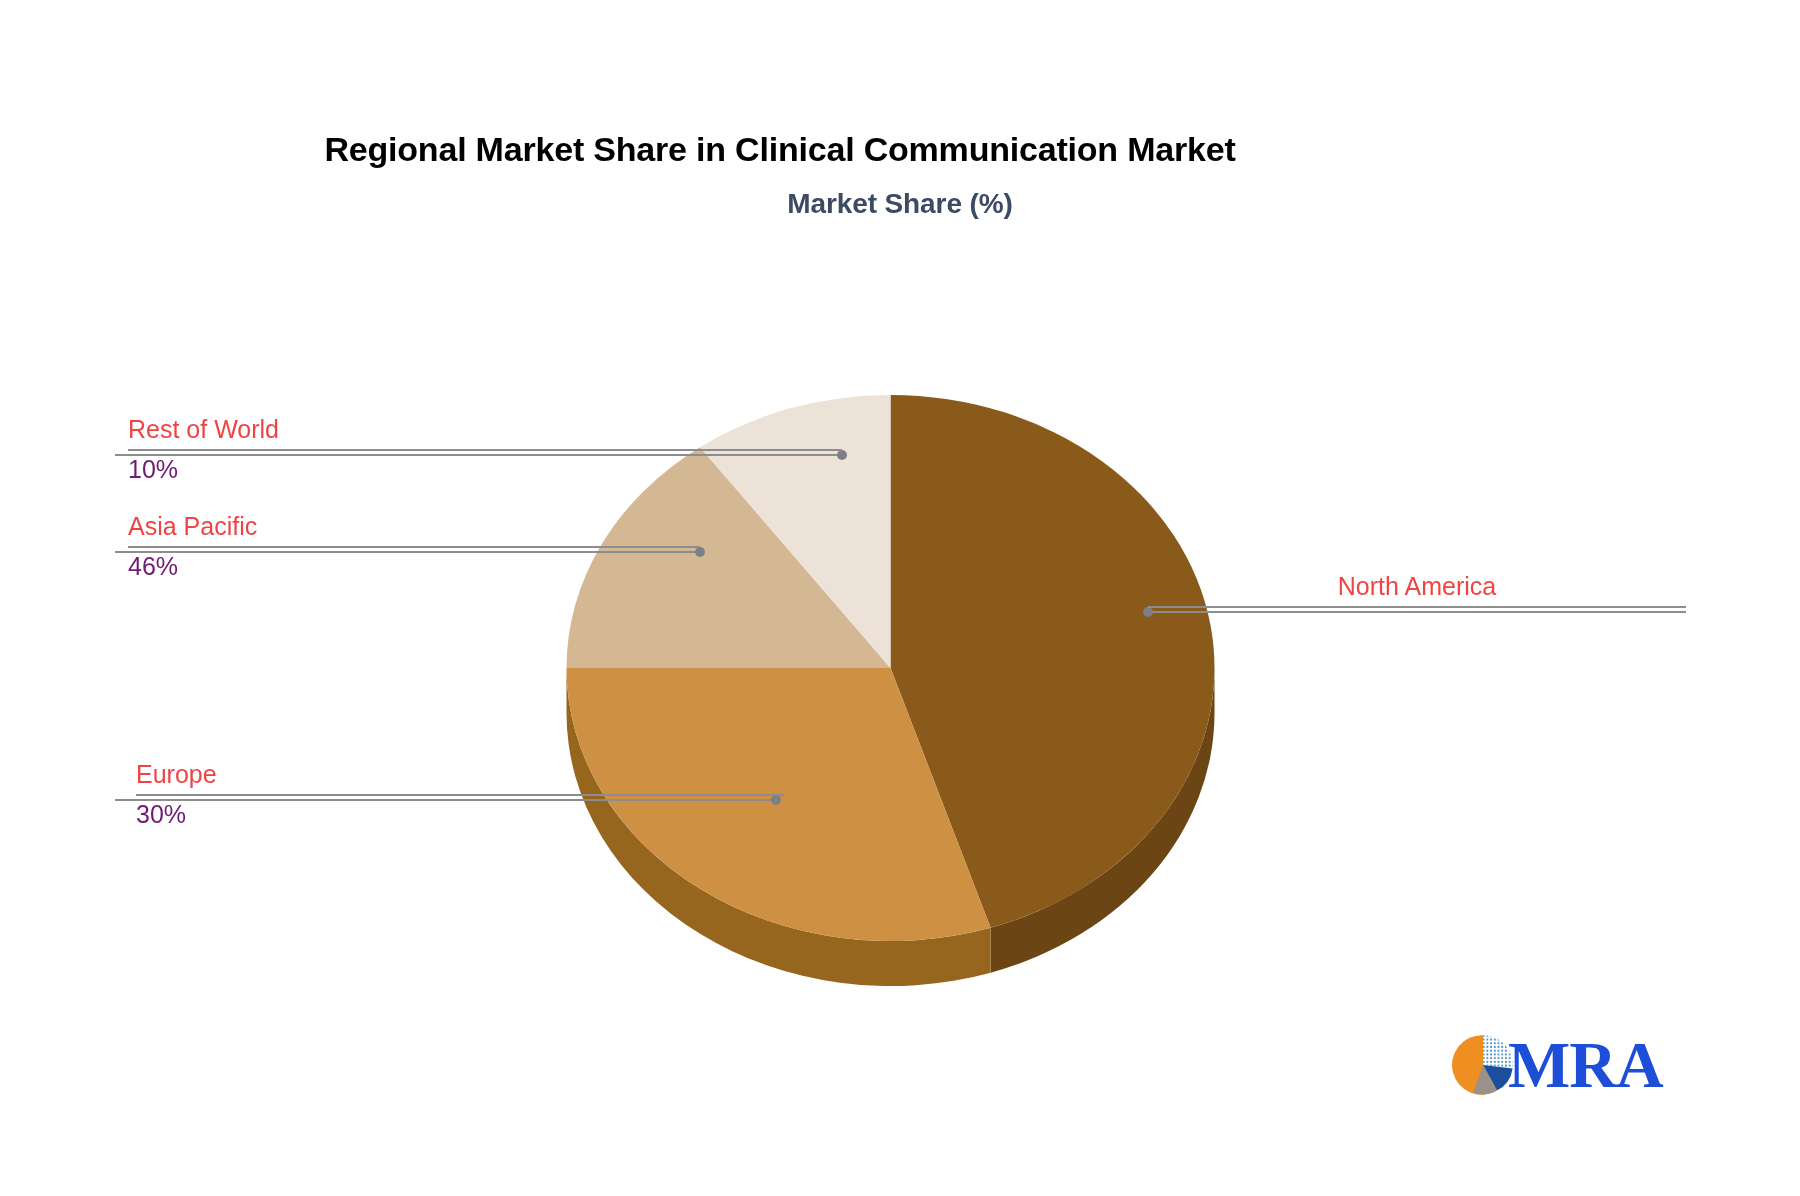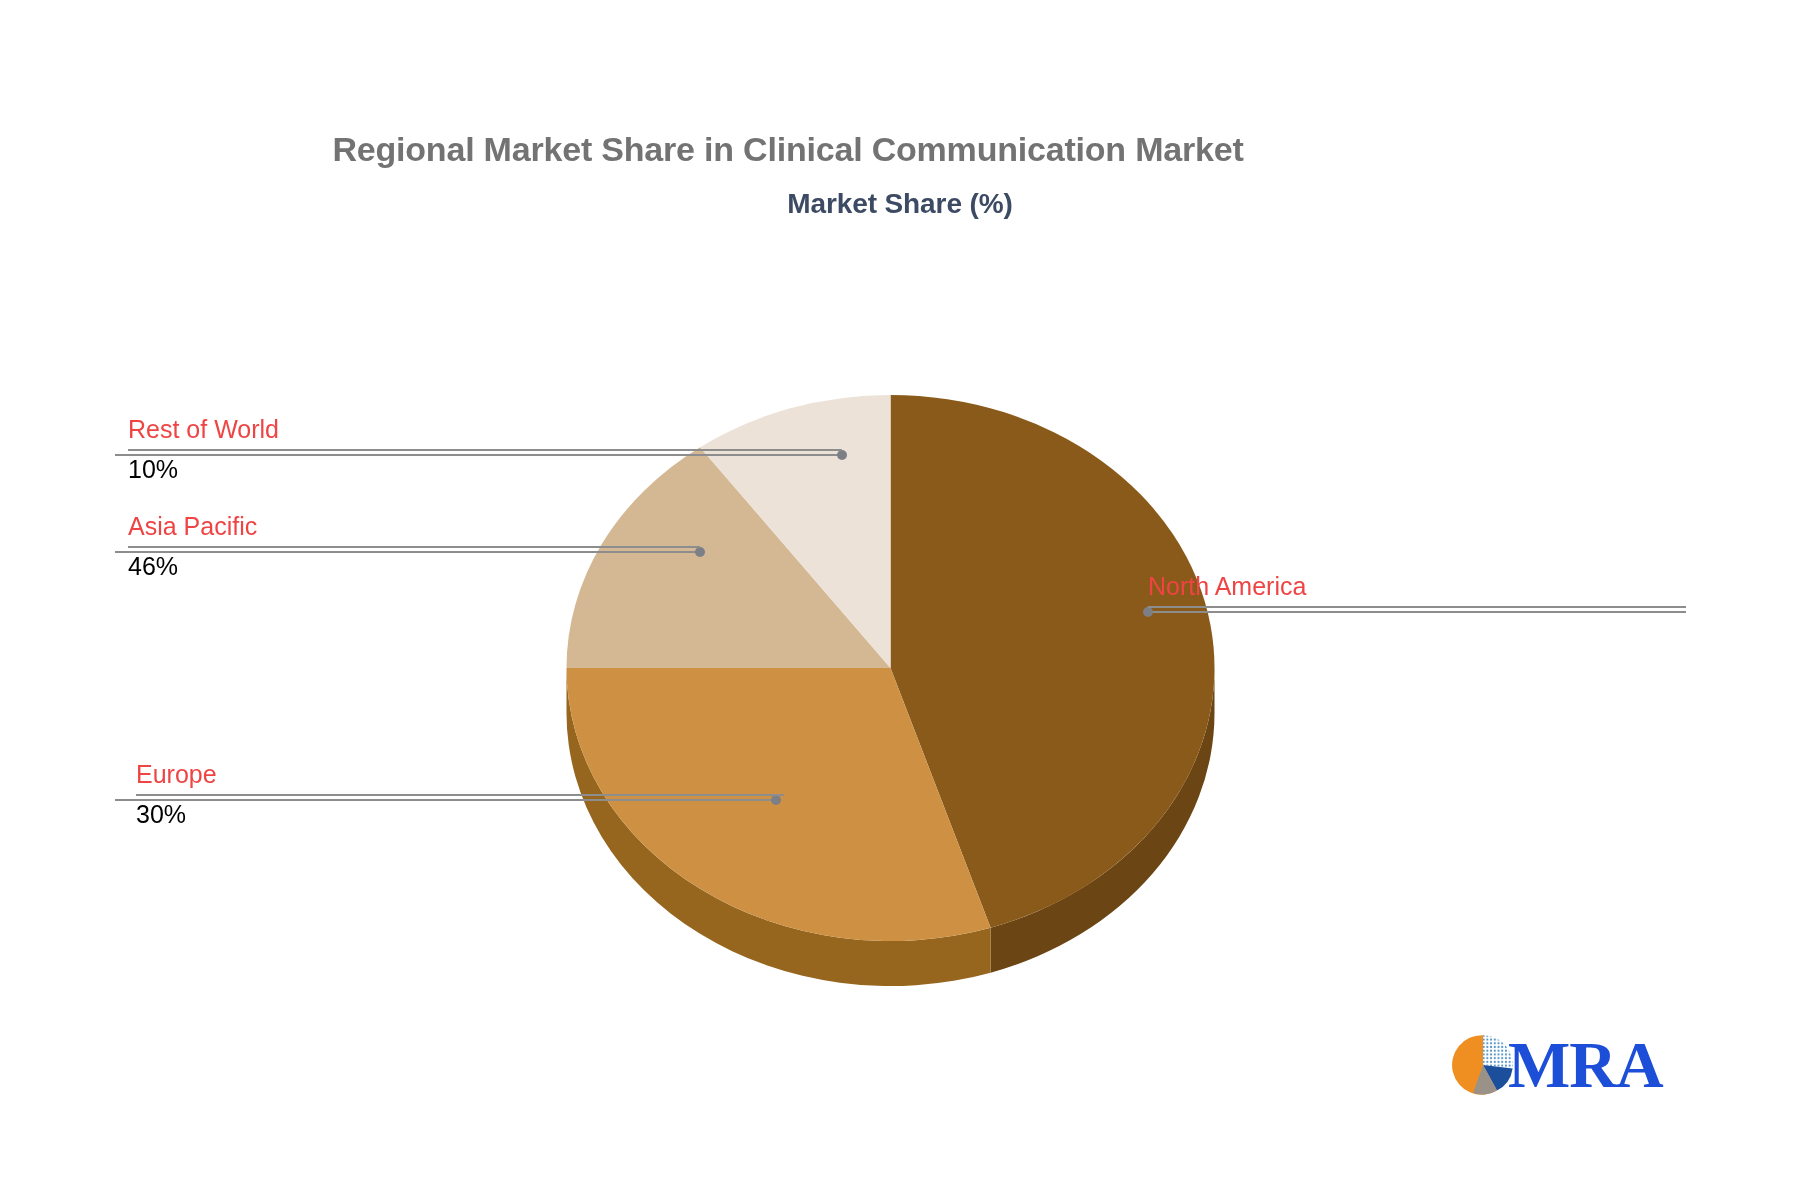--- a/index.html
+++ b/index.html
@@ -15,26 +15,26 @@
     width: 1800px;
     height: 1196px;
     background: #ffffff;
     overflow: hidden;
   }
 
   
   #chart-title {
     position: absolute;
     top: 130px;
-    left: 12px;
+    left: 4px;
     width: 1552px;
     text-align: center;
     font-size: 34px;
     font-weight: bold;
-    color: #737373;
+    color: #000000;
     letter-spacing: -0.2px;
   }
   #chart-subtitle {
     position: absolute;
     top: 188px;
     left: 0;
     width: 1800px;
     text-align: center;
     font-size: 28px;
     font-weight: bold;
@@ -66,27 +66,27 @@
     line-height: 1.05;
     white-space: nowrap;
   }
   .callout .rule {
     height: 0;
     border-top: 2px solid #8d8d8d;
     margin: 7px 0 5px 0;
   }
   .callout .val {
     font-size: 25px;
-    color: #000000;
+    color: #701a75;
     line-height: 1.05;
     white-space: nowrap;
   }
   .callout.right .cat,
   .callout.right .val {
-    text-align: left;
+    text-align: center;
   }
 
   
   #leaders {
     position: absolute;
     left: 0;
     top: 0;
     pointer-events: none;
   }
 

